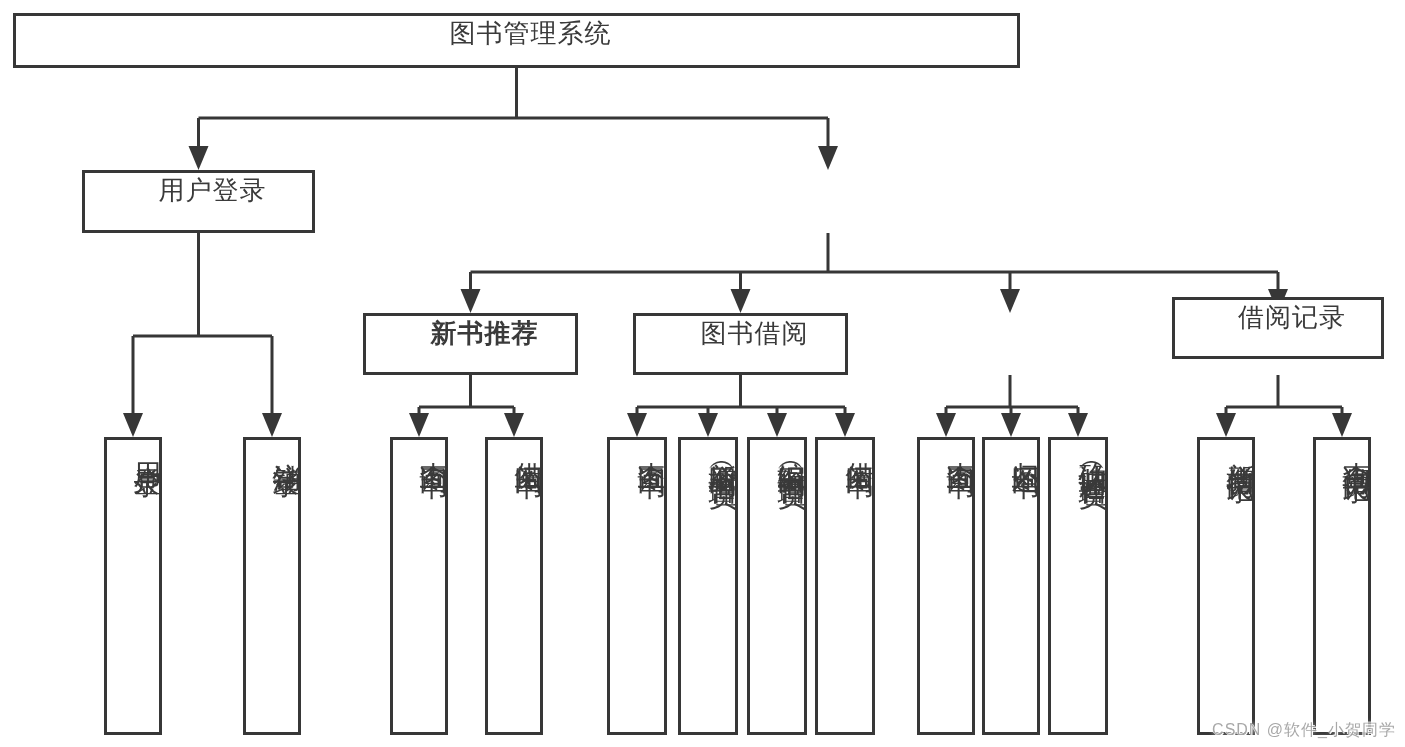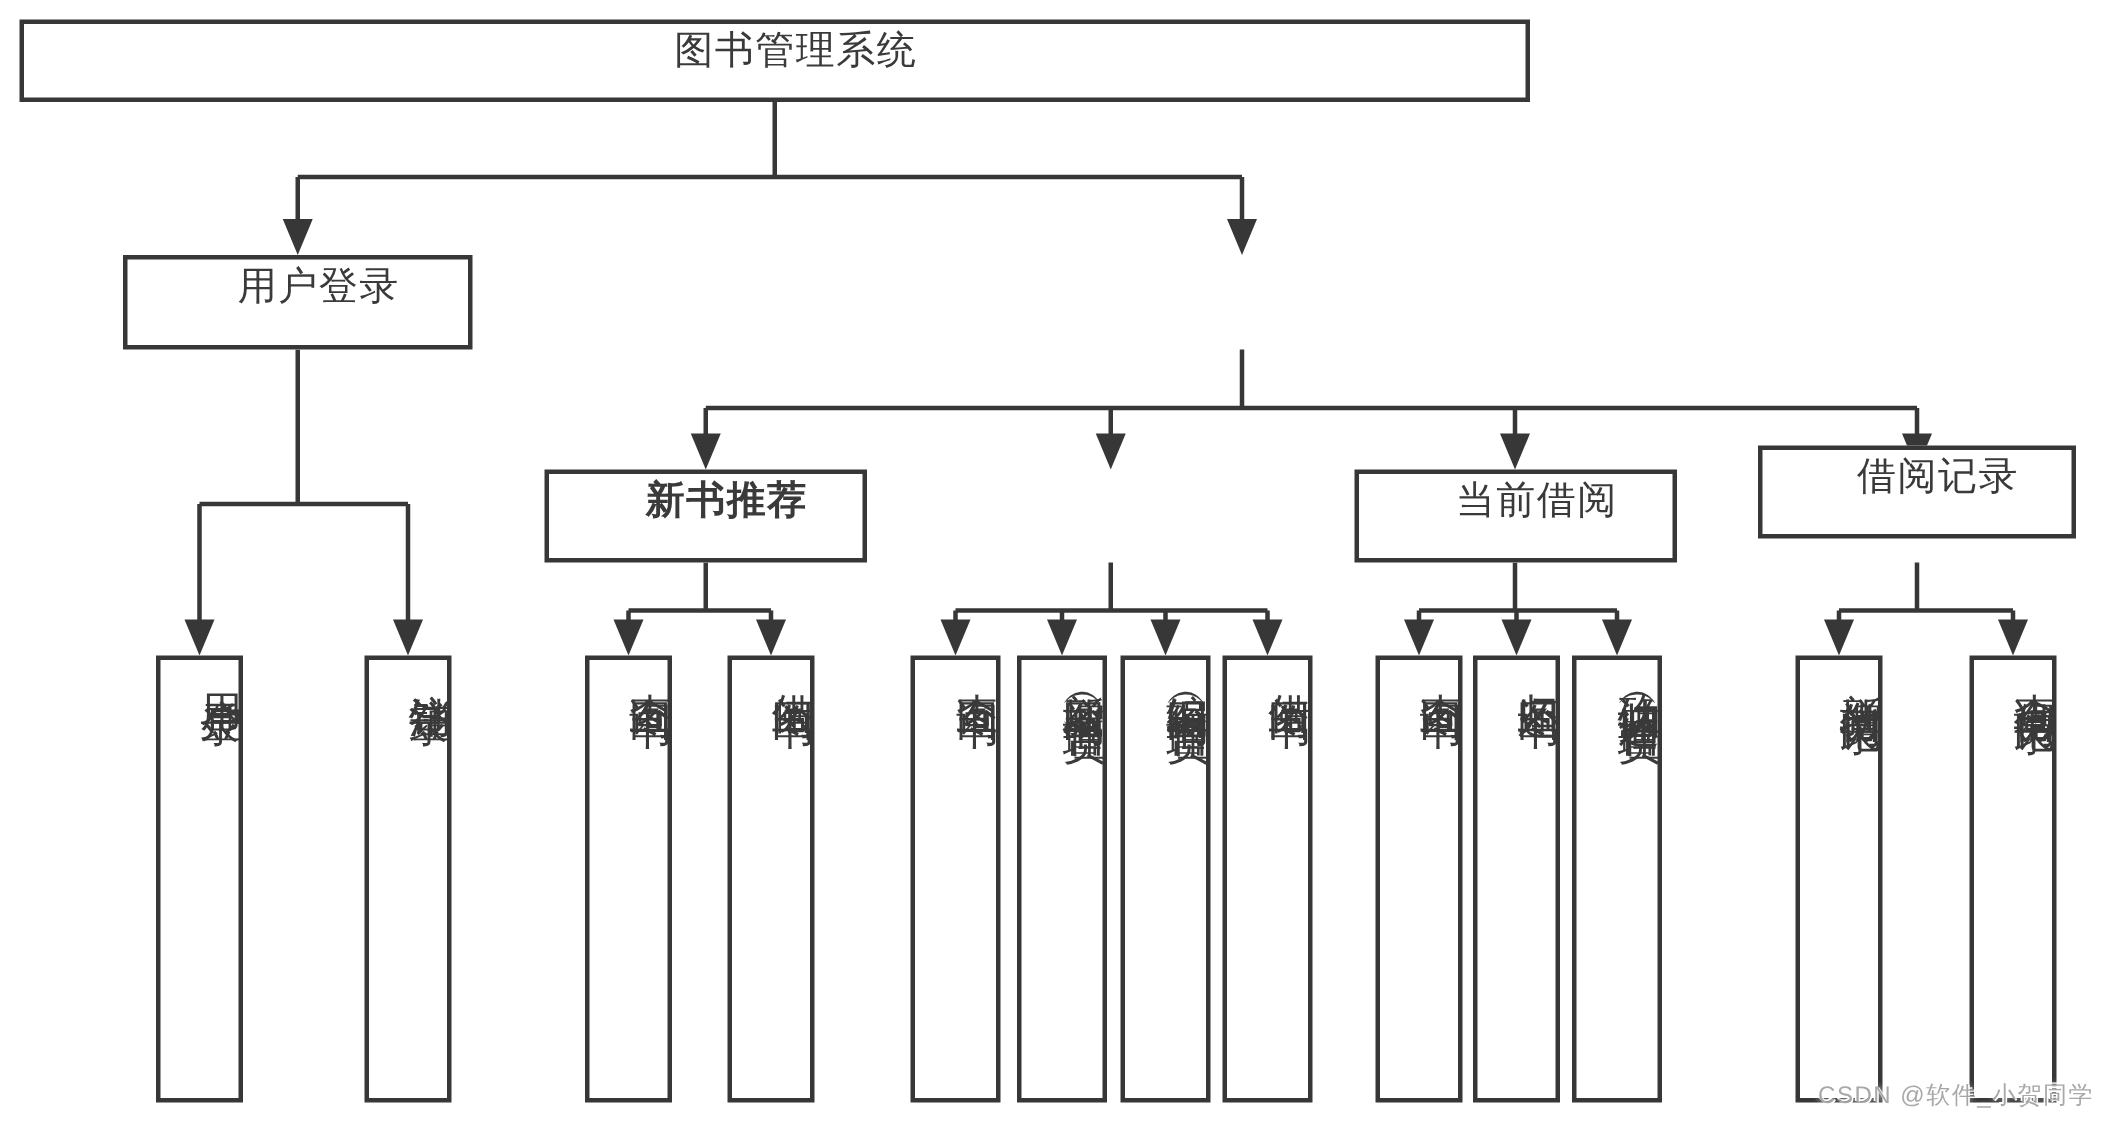--- a/index.html
+++ b/index.html
@@ -96,22 +96,22 @@
     <span>图书管理系统</span>
   </div>
 
   <div class="node hbox" style="left:82px;top:170px;width:233px;height:63px;">
     <span>用户登录</span>
   </div>
 
   <div class="node hbox" style="left:363px;top:313px;width:215px;height:62px;font-weight:bold;">
     <span>新书推荐</span>
   </div>
-  <div class="node hbox" style="left:903px;top:313px;width:215px;height:62px;">
-    <span>当前借阅</span>
+  <div class="node hbox" style="left:633px;top:313px;width:215px;height:62px;">
+    <span>图书借阅</span>
   </div>
   <div class="node hbox" style="left:1172px;top:297px;width:212px;height:62px;">
     <span>借阅记录</span>
   </div>
 
   <div class="node leaf" style="left:104px;">
     <span class="vtext">用户登录</span>
   </div>
   <div class="node leaf" style="left:243px;">
     <span class="vtext">注销登录</span>

